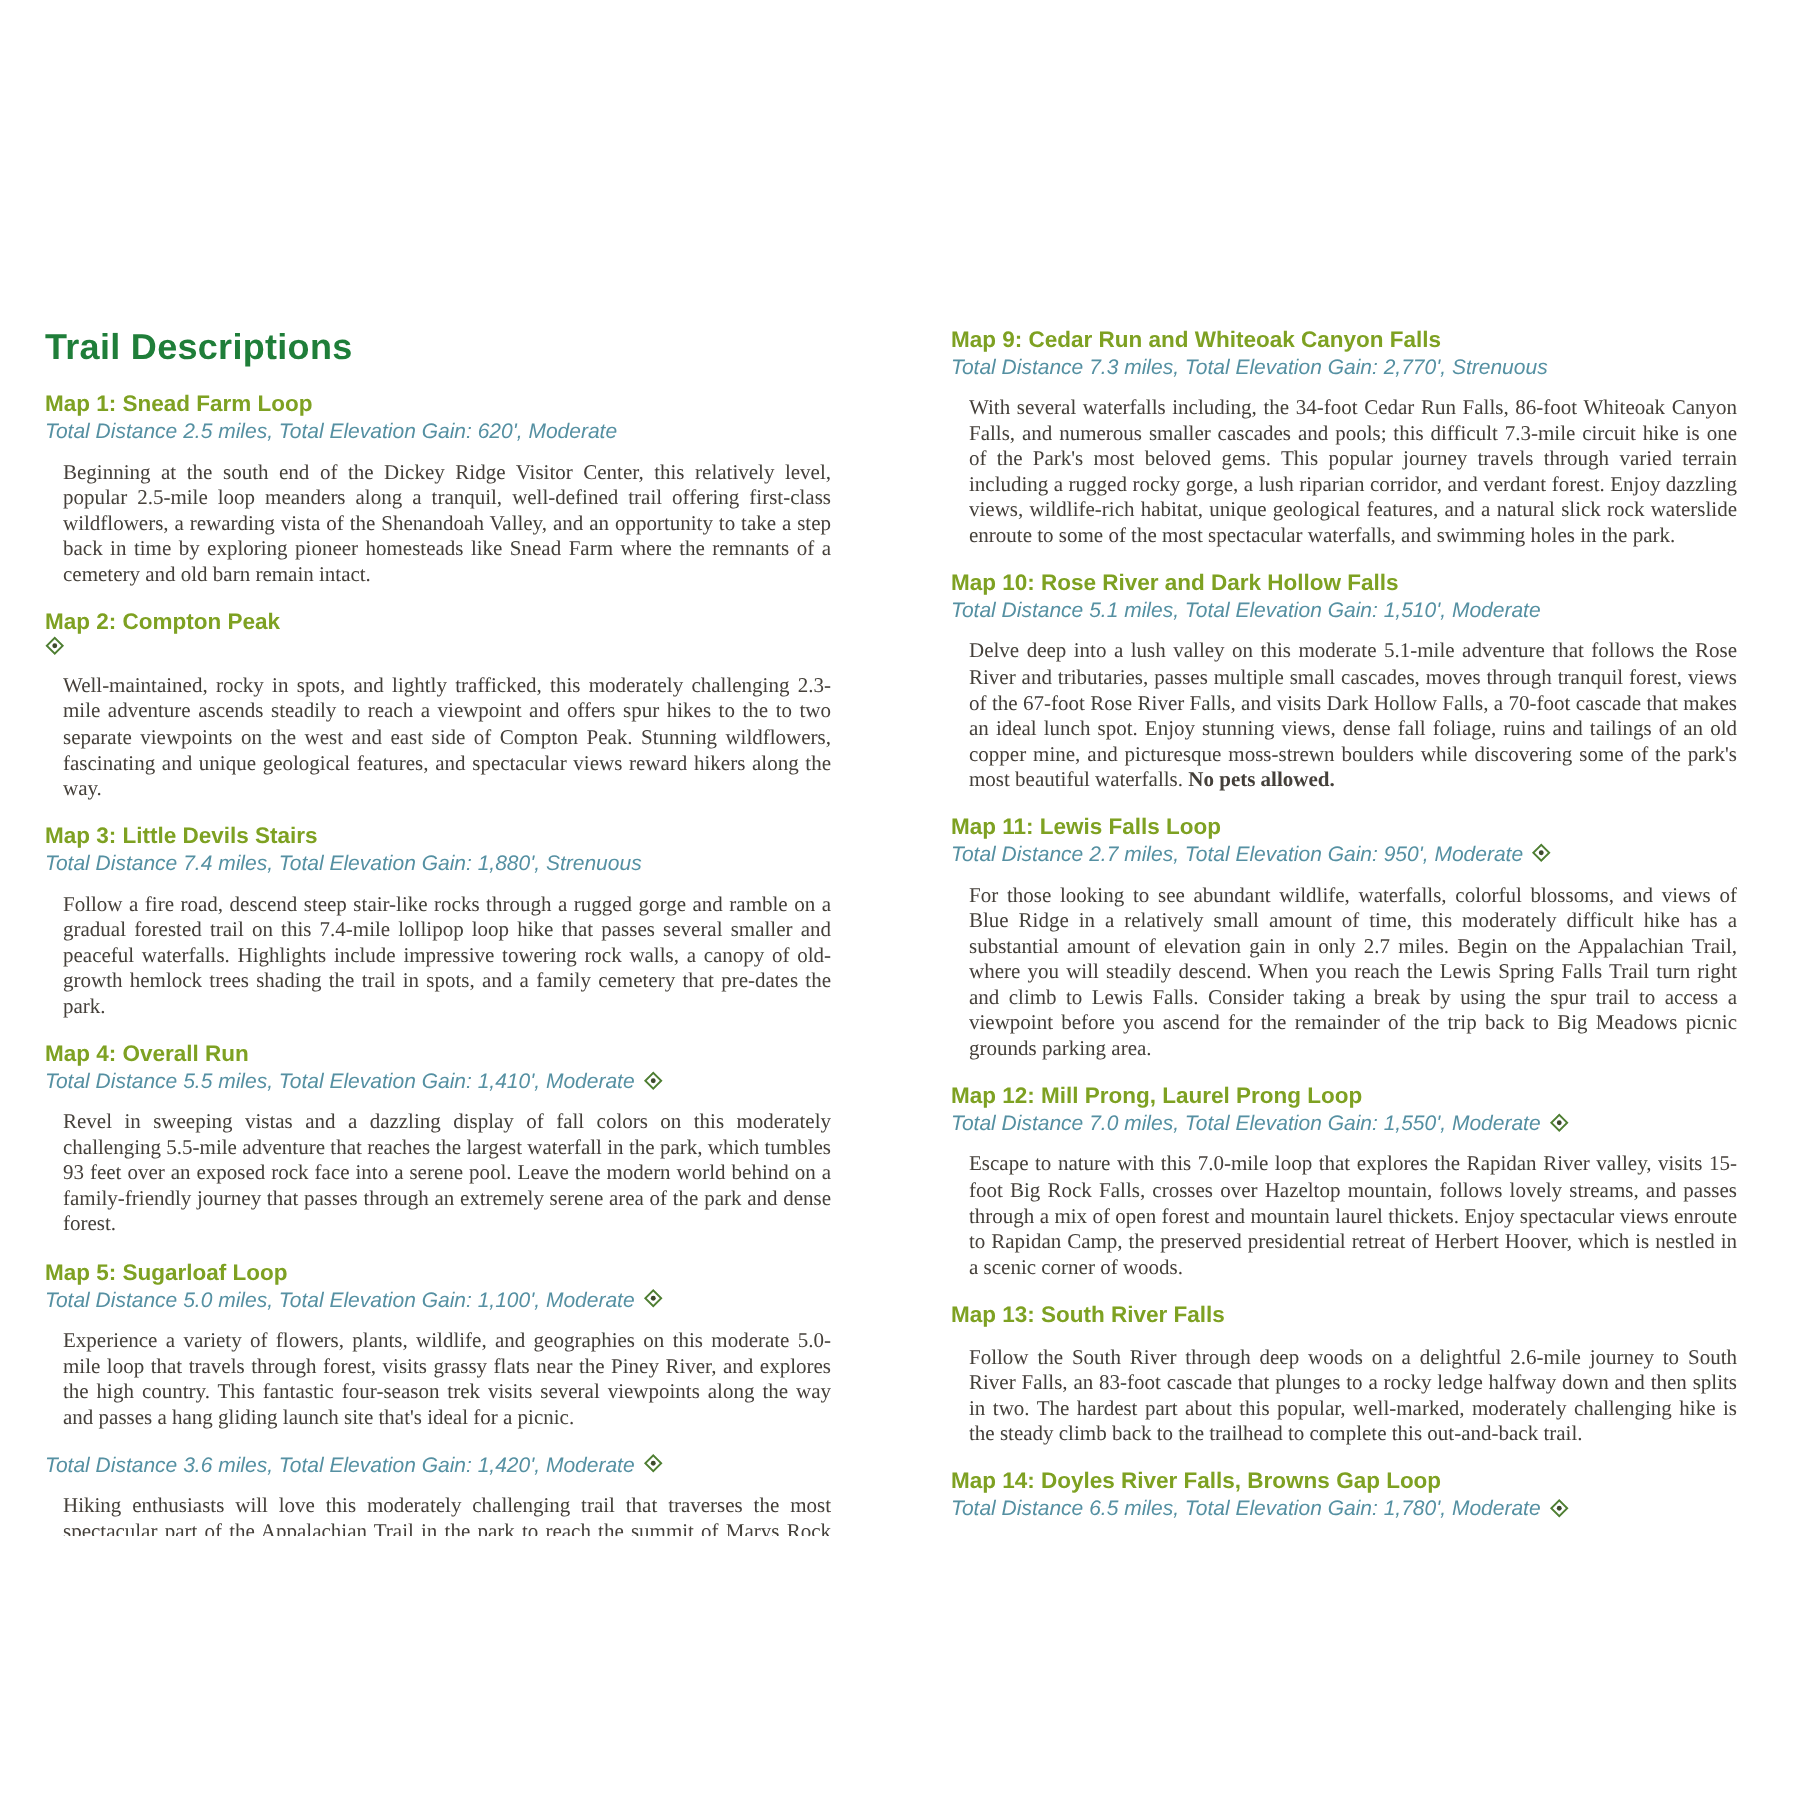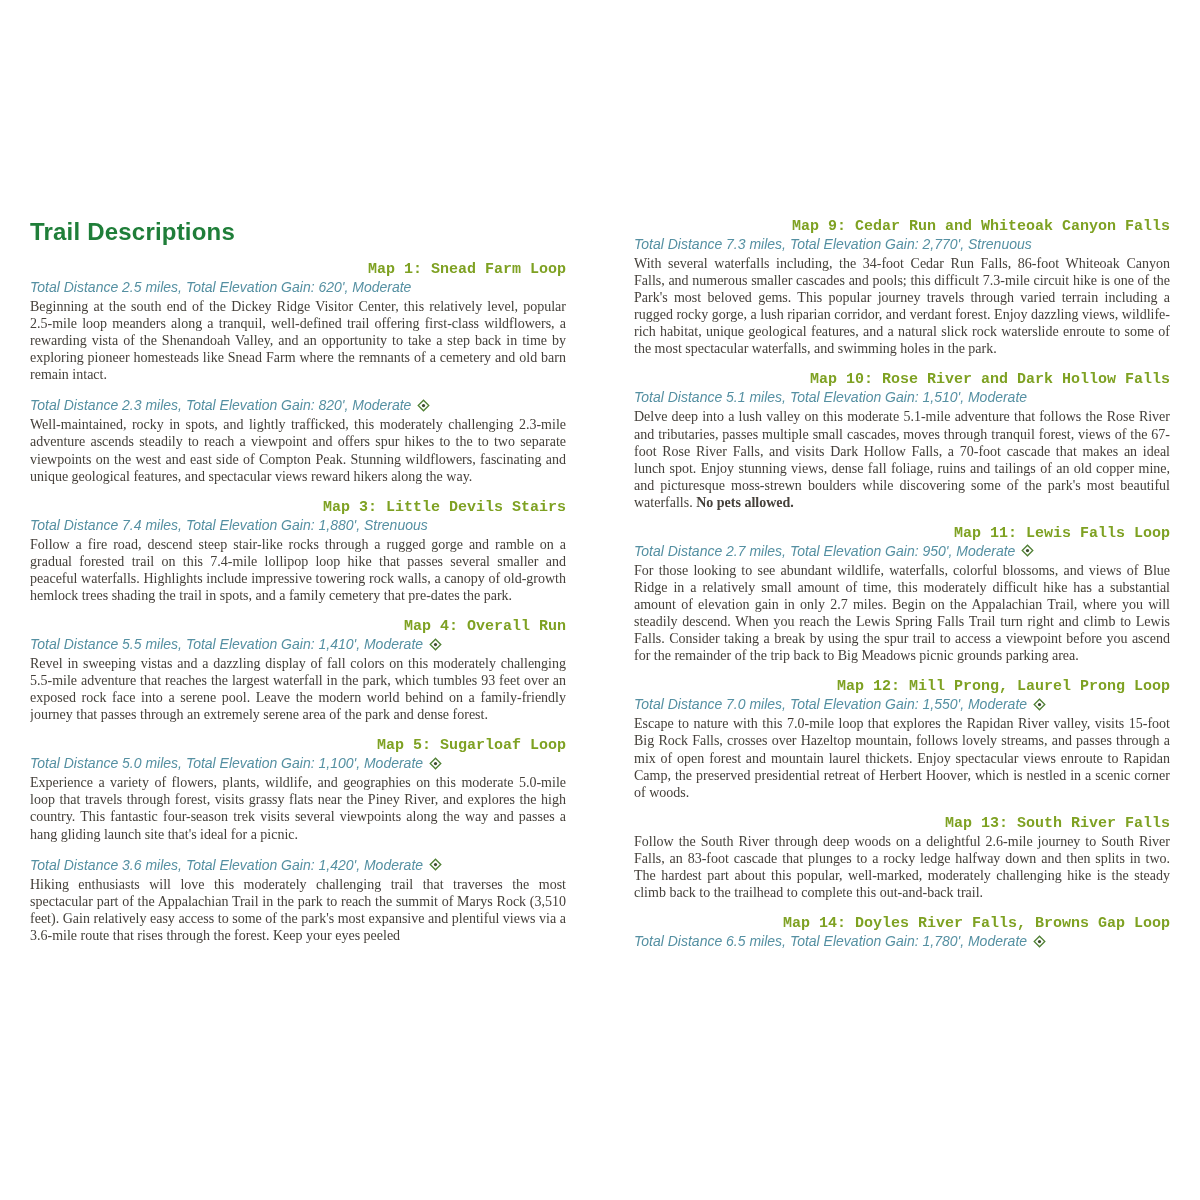--- a/index.html
+++ b/index.html
@@ -32,38 +32,37 @@
     margin: 0 0 15px 0;
     font-family: "Liberation Sans", sans-serif;
     font-weight: 700;
     font-size: 24px;
     letter-spacing: 0.2px;
     color: #1f7e39;
   }
   .entry { margin-bottom: 14px; }
   .entry-title {
     margin: 0 0 1px 0;
-    font-family: Liberation Mono, monospace;
+    font-family: Liberation Sans, sans-serif;
     font-weight: 700;
     font-size: 15px;
     color: #7ea122;
-    text-align: right;
   }
   .entry-stats {
     margin: 0 0 3px 0;
     font-family: "Liberation Sans", sans-serif;
     font-style: italic;
     font-size: 14px;
     color: #5590a2;
     display: flex;
     align-items: center;
     gap: 6px;
   }
   .entry-body {
-    margin: 0;
+    margin: 12px;
     font-size: 14px;
     line-height: 1.22;
     color: #45403a;
     text-align: justify;
   }
   .entry-body b { font-weight: 700; font-family: Liberation Serif, serif; }
   .dmd { flex: 0 0 auto; display: inline-block; }
 </style>
 </head>
 <body>
@@ -76,22 +75,22 @@
 
       <section class="entry">
         <h3 class="entry-title">Map 1: Snead Farm Loop</h3>
         <p class="entry-stats">
             <span>Total Distance 2.5 miles, Total Elevation Gain: 620', Moderate</span>
           </p>
         <p class="entry-body">Beginning at the south end of the Dickey Ridge Visitor Center, this relatively level, popular 2.5-mile loop meanders along a tranquil, well-defined trail offering first-class wildflowers, a rewarding vista of the Shenandoah Valley, and an opportunity to take a step back in time by exploring pioneer homesteads like Snead Farm where the remnants of a cemetery and old barn remain intact.</p>
       </section>
 
       <section class="entry">
-        <p class="entry-stats">
-            <span>Total Distance 2.3 miles, Total Elevation Gain: 820', Moderate</span>
+        <h3 class="entry-title">Map 2: Compton Peak</h3>
+        <p class="entry-stats">
             <svg class="dmd" viewBox="0 0 16 16" width="13" height="13">
               <rect x="3.4" y="3.4" width="9.2" height="9.2" fill="none" stroke="#4f7f33" stroke-width="1.6" transform="rotate(45 8 8)"></rect>
               <circle cx="8" cy="8" r="2" fill="#3d4a2c"></circle>
             </svg>
           </p>
         <p class="entry-body">Well-maintained, rocky in spots, and lightly trafficked, this moderately challenging 2.3-mile adventure ascends steadily to reach a viewpoint and offers spur hikes to the to two separate viewpoints on the west and east side of Compton Peak. Stunning wildflowers, fascinating and unique geological features, and spectacular views reward hikers along the way.</p>
       </section>
 
       <section class="entry">
         <h3 class="entry-title">Map 3: Little Devils Stairs</h3>

